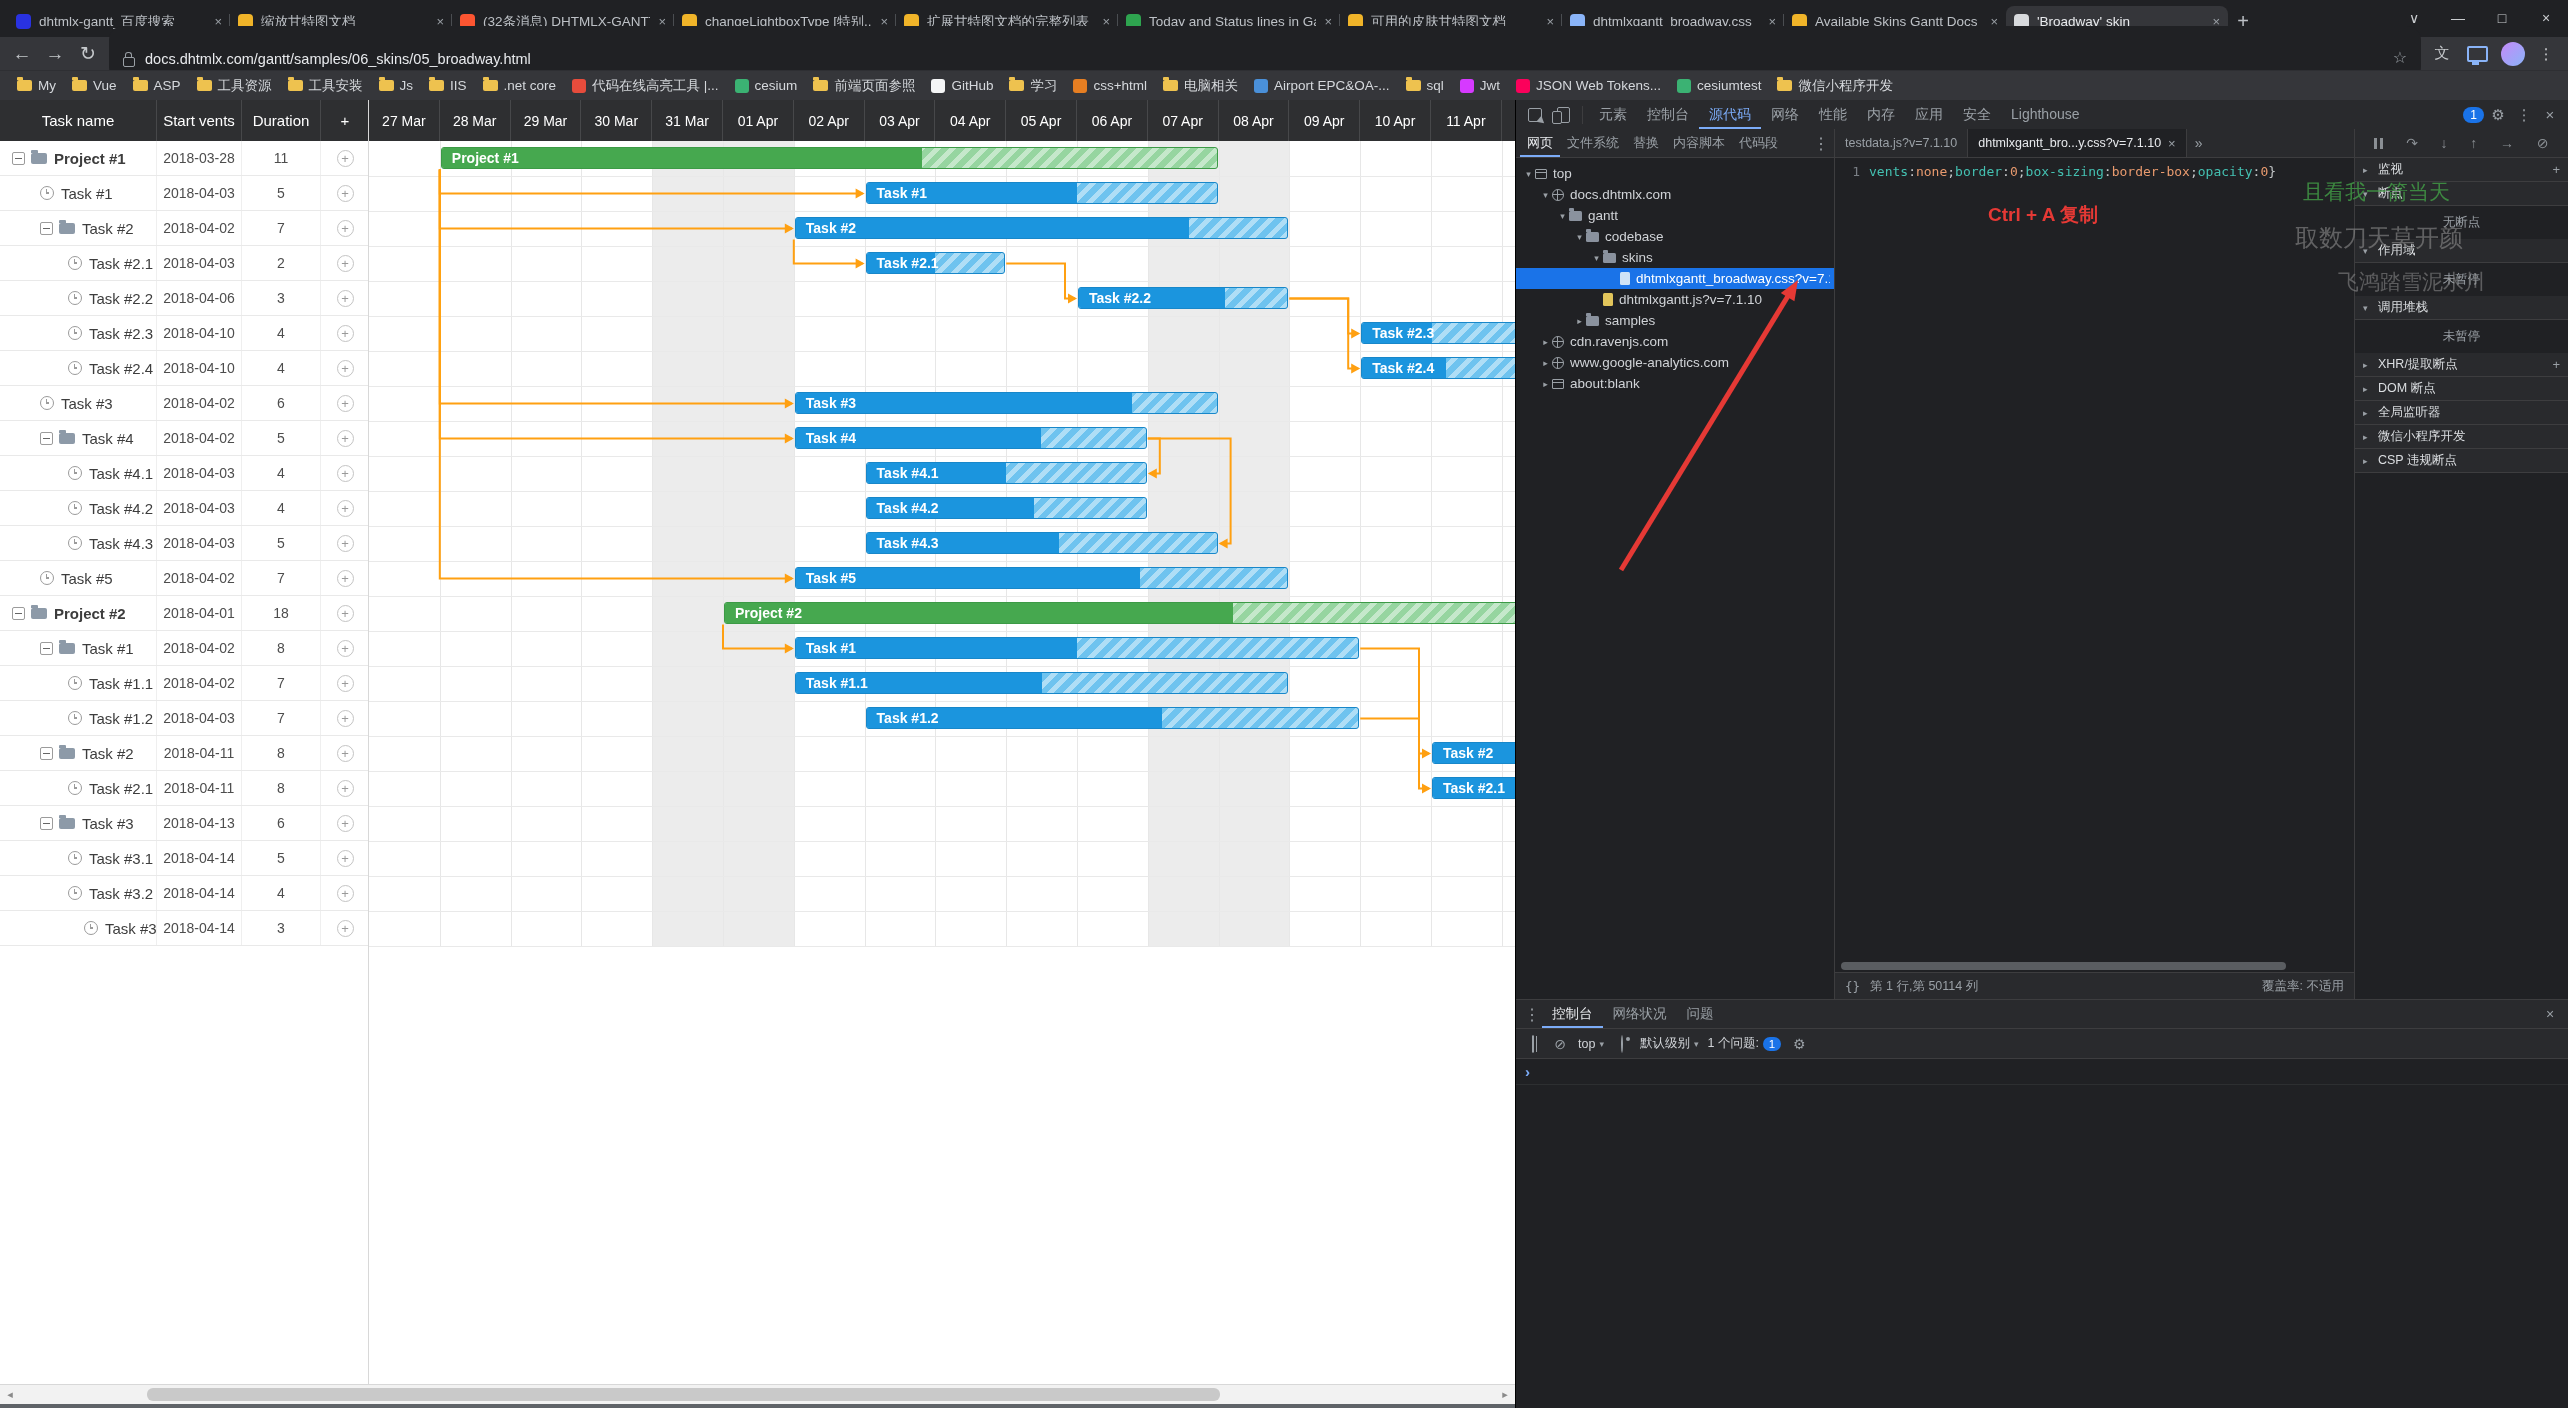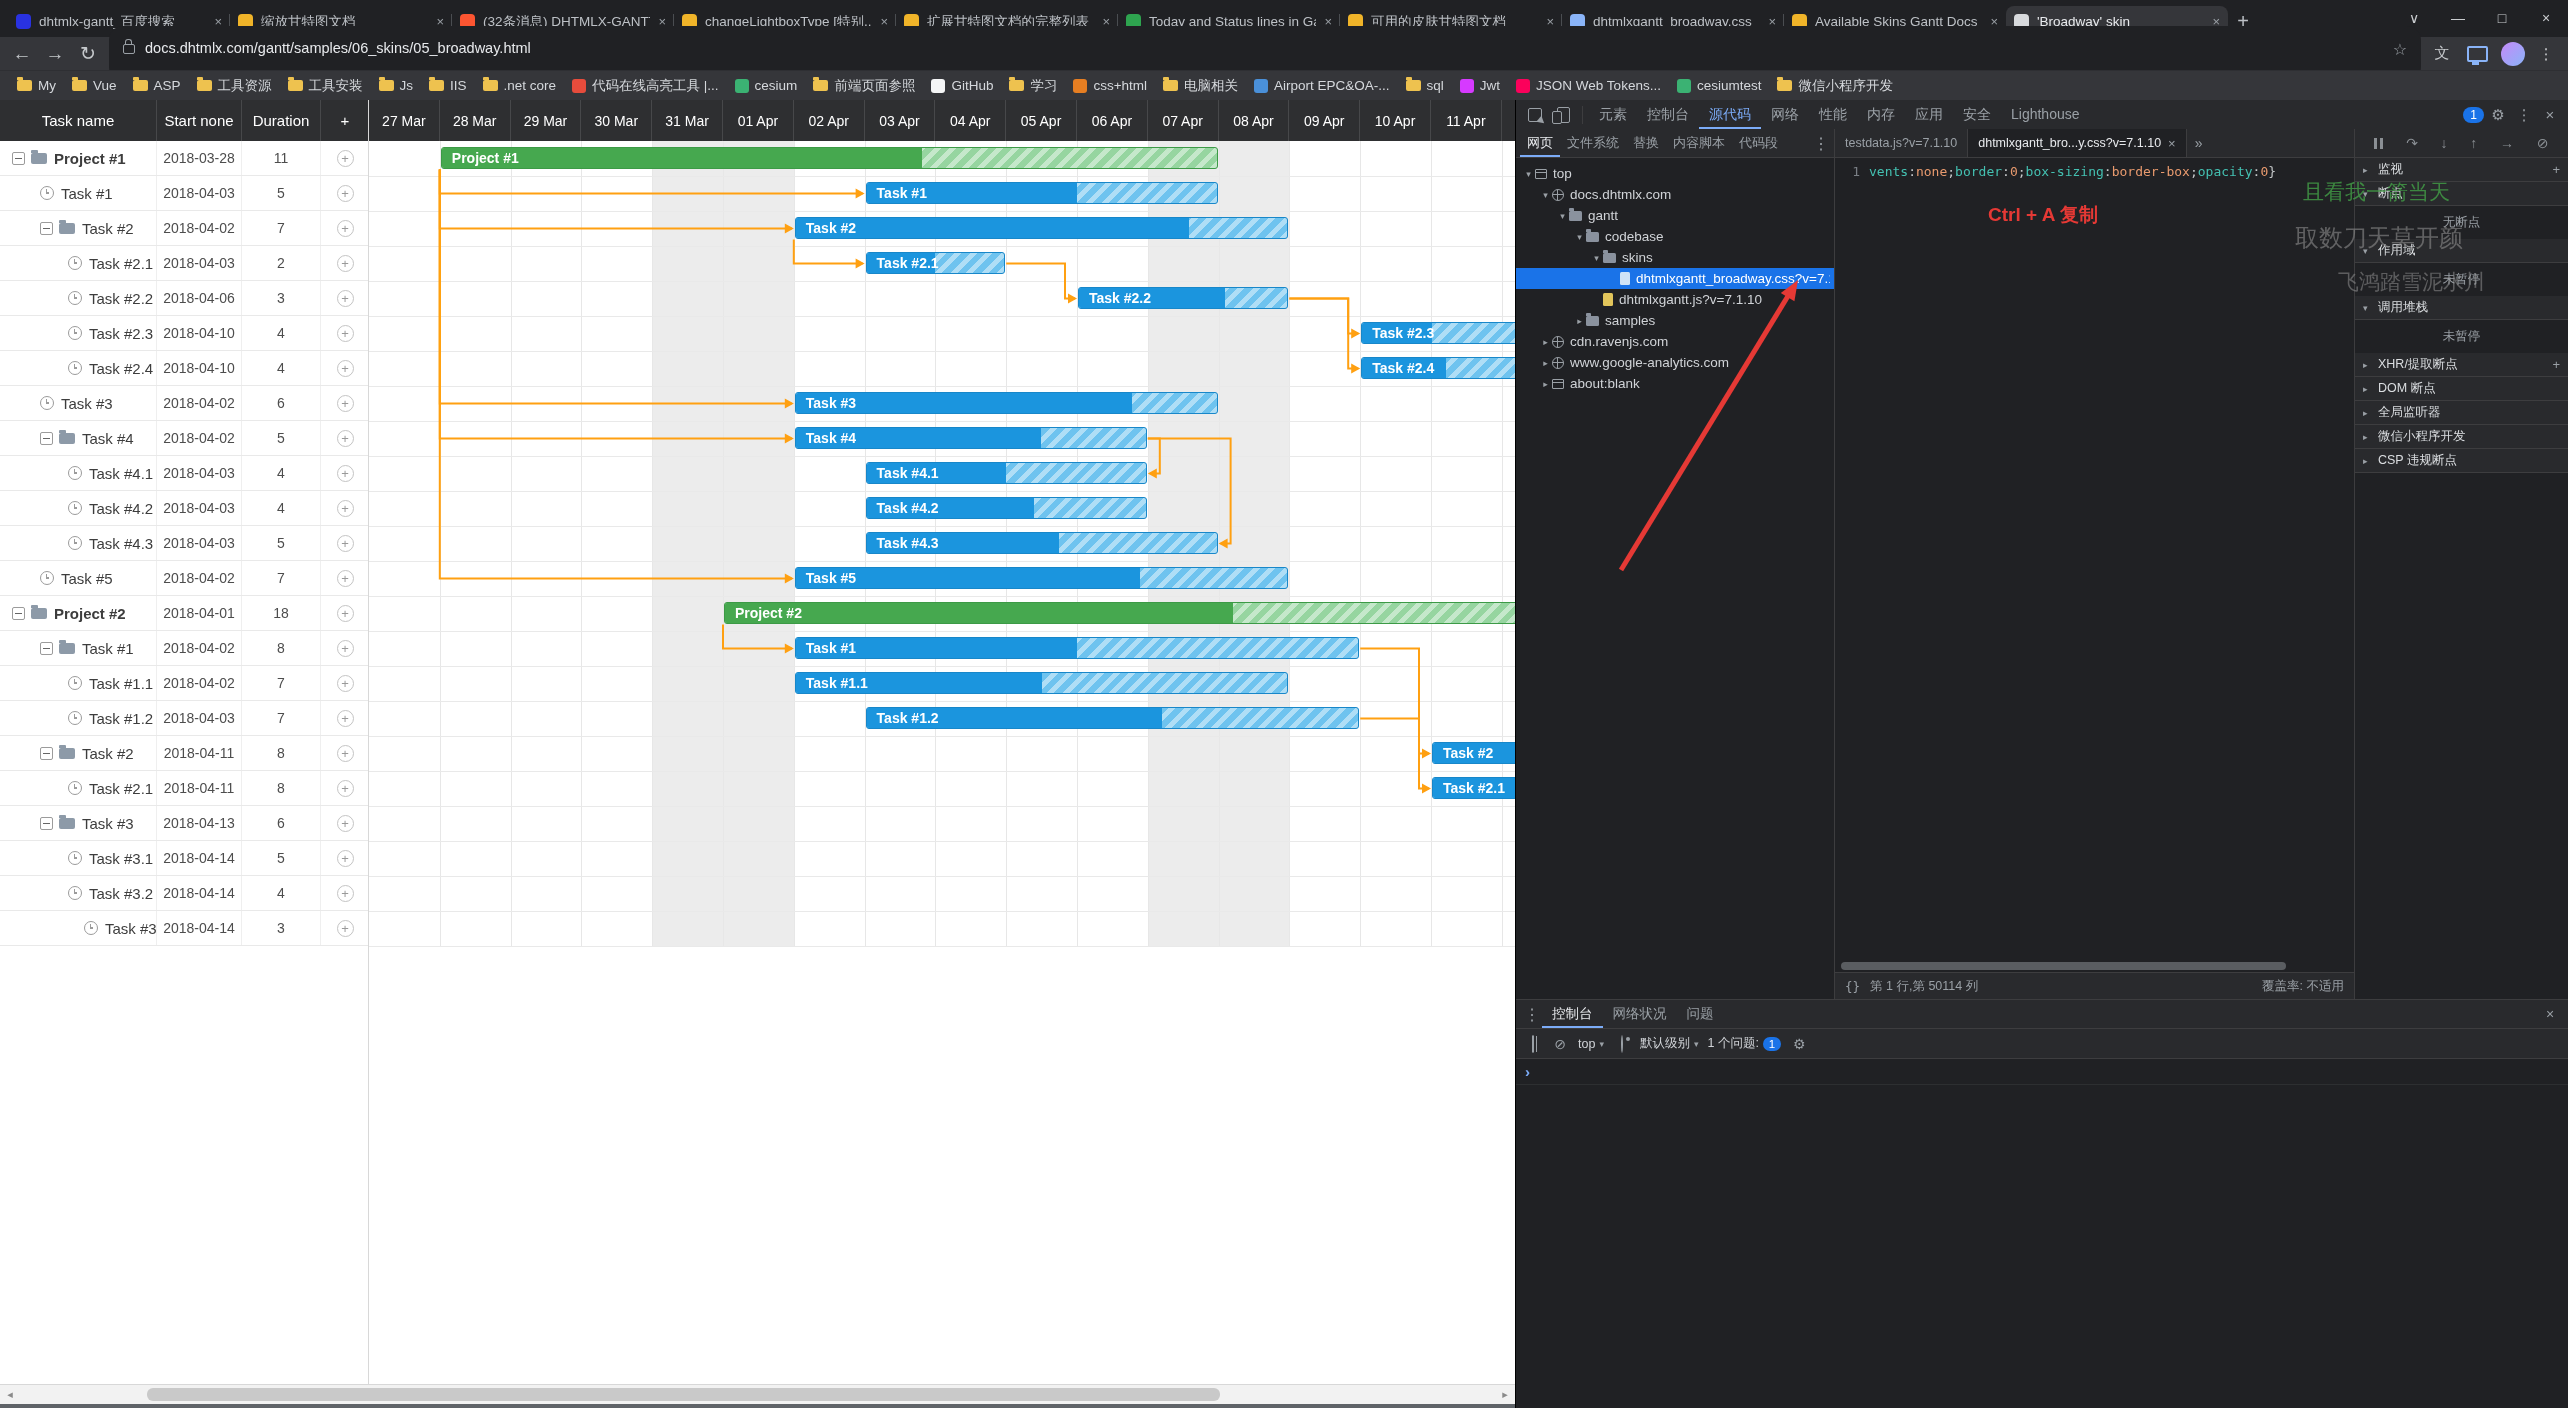--- a/index.html
+++ b/index.html
@@ -18,21 +18,21 @@
   .tab-close{flex:none;color:#9aa0a6;font-size:13px;}
   #newtab{width:30px;height:28px;display:flex;align-items:center;justify-content:center;
           color:#bdc1c6;font-size:20px;margin-bottom:2px;flex:none;}
   #wincontrols{position:absolute;right:0;top:0;height:36px;display:flex;z-index:10;}
   .winbtn{width:44px;height:100%;display:flex;align-items:center;justify-content:center;
           color:#c9cccf;font-size:14px;}
 
   #toolbar{position:absolute;top:37px;left:0;width:2568px;height:33px;background:#35363a;
            display:flex;align-items:center;padding:0 10px;gap:9px;box-sizing:border-box;}
   .navbtn{color:#c6c9cc;font-size:19px;width:24px;text-align:center;flex:none;}
-  #urlpill{flex:1;height:27px;background:#202124;border-radius:14px;display:flex;align-items:flex-start;
+  #urlpill{flex:1;height:27px;background:#202124;border-radius:14px;display:flex;align-items:flex-end;
            padding:14px 14px;gap:10px;color:#e8eaed;font-size:14.5px;min-width:0;}
   .lock{width:10px;height:8px;border:1.5px solid #9aa0a6;border-radius:2px;position:relative;flex:none;margin-top:4px;}
   .lock:before{content:"";position:absolute;width:5px;height:5px;border:1.5px solid #9aa0a6;border-bottom:none;
                border-radius:3px 3px 0 0;top:-6px;left:0.6px;}
   #url{white-space:nowrap;overflow:hidden;}
   .pill-star{margin-left:auto;color:#9aa0a6;font-size:16px;}
   .tbicon{color:#c6c9cc;font-size:15px;flex:none;width:24px;text-align:center;}
   .monitor{width:17px;height:12px;border:2px solid #8ab4f8;border-radius:2px;position:relative;flex:none;margin:0 4px;}
   .monitor:after{content:"";position:absolute;left:3px;bottom:-5px;width:7px;height:3px;background:#8ab4f8;}
   #avatar{width:24px;height:24px;border-radius:50%;background:linear-gradient(135deg,#c58af9,#8ab4f8);flex:none;}
@@ -361,21 +361,21 @@
         <span class="bm-folder"></span>
         <span>微信小程序开发</span>
       </div>
     </div>
 
   <div id="content">
 
     <div id="gantt">
       <div id="grid-header">
           <div class="gh-cell" style="width: 157px;">Task name</div>
-          <div class="gh-cell" style="width: 85px;">Start none</div>
+          <div class="gh-cell" style="width: 85px;">Start vents</div>
           <div class="gh-cell" style="width: 79px;">Duration</div>
           <div class="gh-cell" style="width: 48px; border-right: none;">+</div>
         </div>
       <div id="grid-body">
           <div class="grow">
             <div class="gc gc-name" style="padding-left: 12px;">
               <span class="expander"></span>
               <span class="icon-folder"></span>
               <span class="task-name bold">Project #1</span>
             </div>

